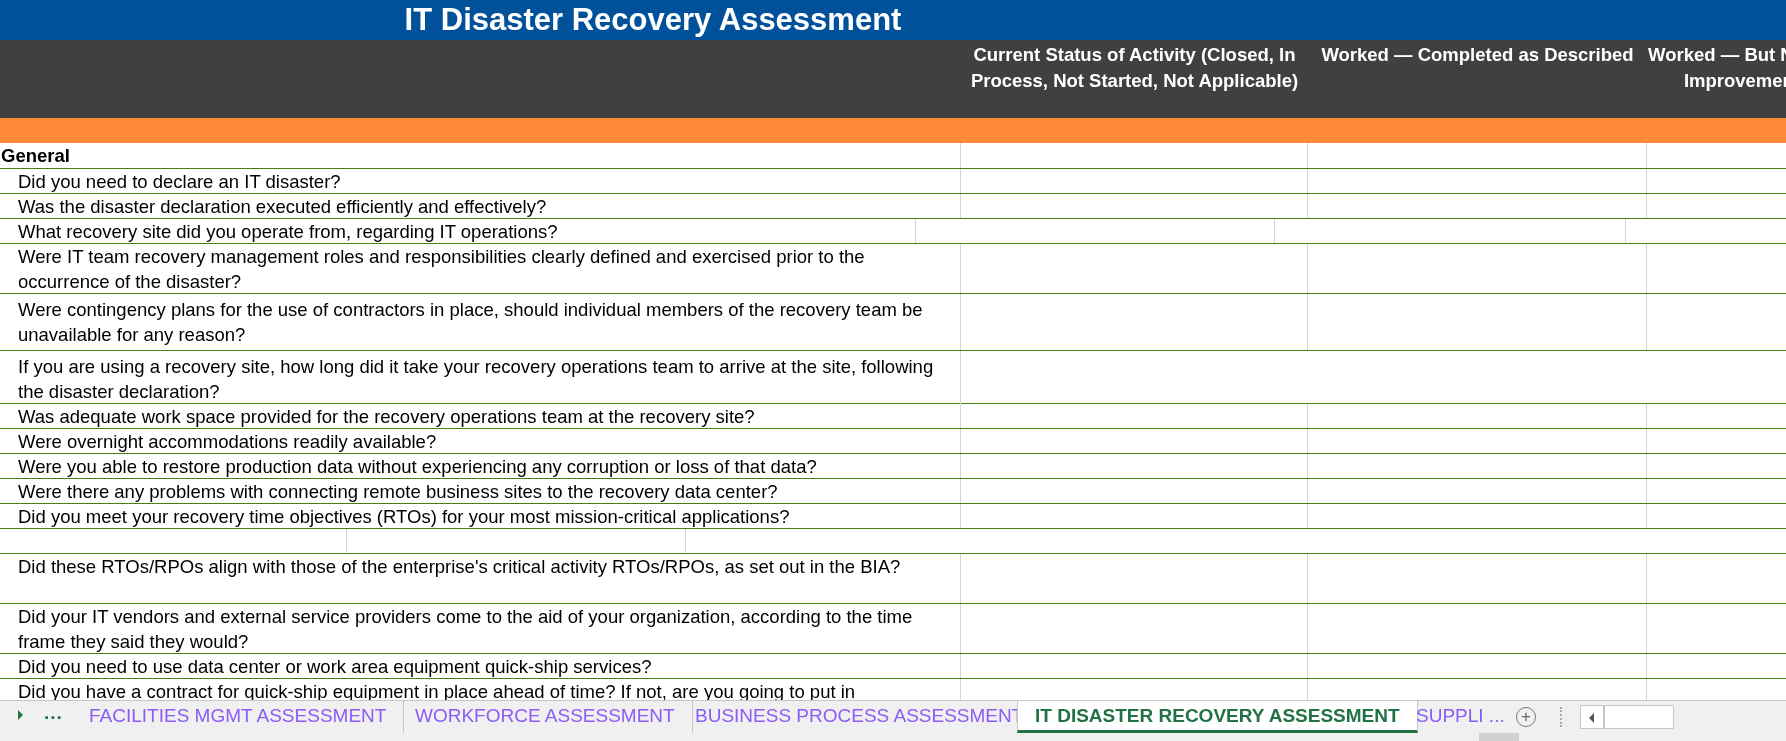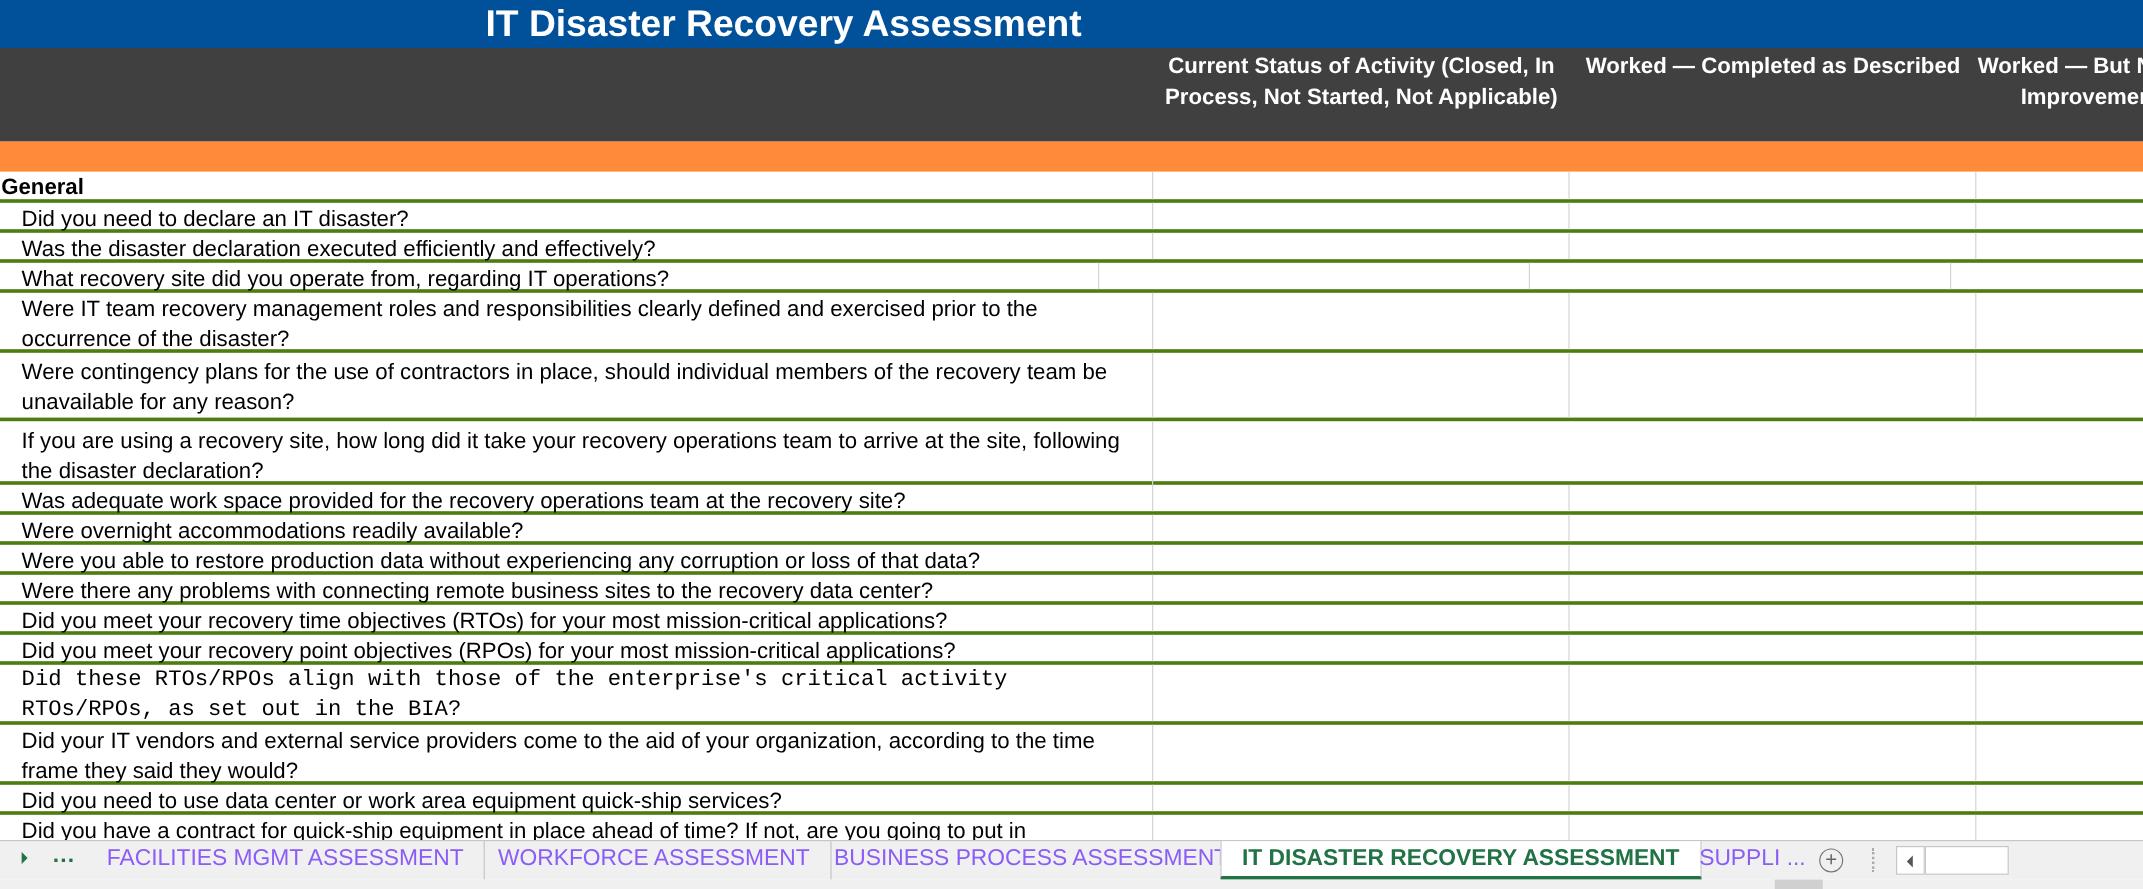--- a/index.html
+++ b/index.html
@@ -3,21 +3,21 @@
 <meta charset="utf-8">
 <style>
   html, body { margin:0; padding:0; }
   body { width:1786px; height:741px; overflow:hidden; background:#ffffff; font-family:"Liberation Sans", sans-serif; position:relative; }
   .title-bar { position:absolute; left:0; top:0; width:1786px; height:40px; background:#00519A; }
   .title-bar .title { position:absolute; left:0; width:1306px; top:2px; text-align:center; color:#fff; font-weight:bold; font-size:31px; line-height:36px; }
   .header-band { position:absolute; left:0; top:40px; width:1786px; height:78px; background:#404040; }
   .col-head { position:absolute; top:2px; color:#fff; font-weight:bold; font-size:18.5px; line-height:26px; text-align:center; }
   .orange-band { position:absolute; left:0; top:118px; width:1786px; height:25px; background:#FF8A3A; }
   .grid { position:absolute; left:0; top:143px; width:1786px; height:557px; overflow:hidden; }
-  .row { position:relative; display:flex; border-bottom:3px solid #4d7c0f; box-sizing:border-box; }
+  .row { position:relative; display:flex; border-bottom:1px solid #4d7c0f; box-sizing:border-box; }
   .cell { box-sizing:border-box; border-right:1px solid #d4d4d4; }
   .cell.q { width:961px; font-size:18.5px; line-height:25px; color:#000; padding-left:18px; padding-top:0; white-space:normal; }
   .cell.q.section { padding-left:1px; font-weight:bold; }
   .cell.b { width:347px; }
   .cell.c { width:339px; }
   .cell.d { width:139px; border-right:none; }
   .tabbar { position:absolute; left:0; top:700px; width:1786px; height:33px; background:#F0F0F0; border-top:1px solid #c6c6c6; box-sizing:border-box; }
   .tab { position:absolute; top:0; height:32px; line-height:30px; font-size:19px; color:#8b5cf6; padding:0 17px; box-sizing:border-box; border-right:1px solid #c6c6c6; white-space:nowrap; }
   .tab.active { background:#fff; color:#217346; font-weight:bold; border-bottom:3px solid #217346; border-left:1px solid #c6c6c6; }
   .nav-arrow { position:absolute; left:18px; top:9px; width:0; height:0; border-top:5px solid transparent; border-bottom:5px solid transparent; border-left:5px solid #217346; }
@@ -113,26 +113,25 @@
       <div class="cell c"></div>
       <div class="cell d"></div>
     </div>
     <div class="row" style="height: 25px;">
       <div class="cell q">Did you meet your recovery time objectives (RTOs) for your most mission-critical applications?</div>
       <div class="cell b"></div>
       <div class="cell c"></div>
       <div class="cell d"></div>
     </div>
     <div class="row" style="height: 25px;">
-      <div class="cell q">Did you meet your recovery point objectives (RPOs) for your most mission-critical applications?</div>
       <div class="cell b"></div>
       <div class="cell c"></div>
       <div class="cell d"></div>
     </div>
-    <div class="row" style="height: 50px; font-family: Liberation Mono, monospace;">
+    <div class="row" style="height: 50px;">
       <div class="cell q">Did these RTOs/RPOs align with those of the enterprise's critical activity RTOs/RPOs, as set out in the BIA?</div>
       <div class="cell b"></div>
       <div class="cell c"></div>
       <div class="cell d"></div>
     </div>
     <div class="row" style="height: 50px;">
       <div class="cell q">Did your IT vendors and external service providers come to the aid of your organization, according to the time frame they said they would?</div>
       <div class="cell b"></div>
       <div class="cell c"></div>
       <div class="cell d"></div>

